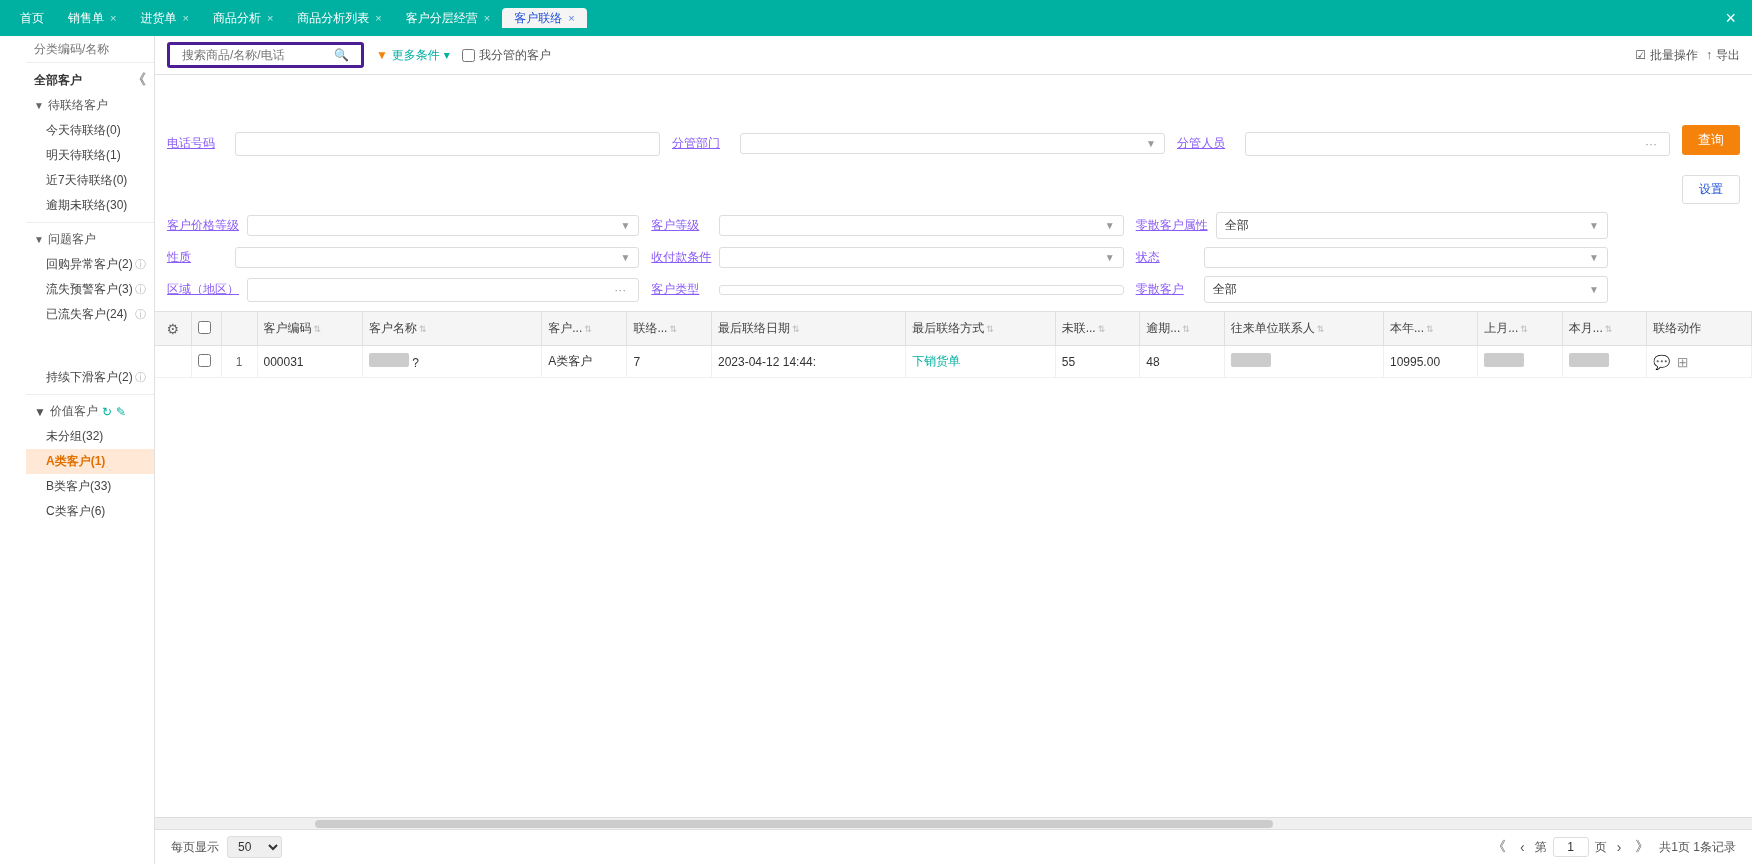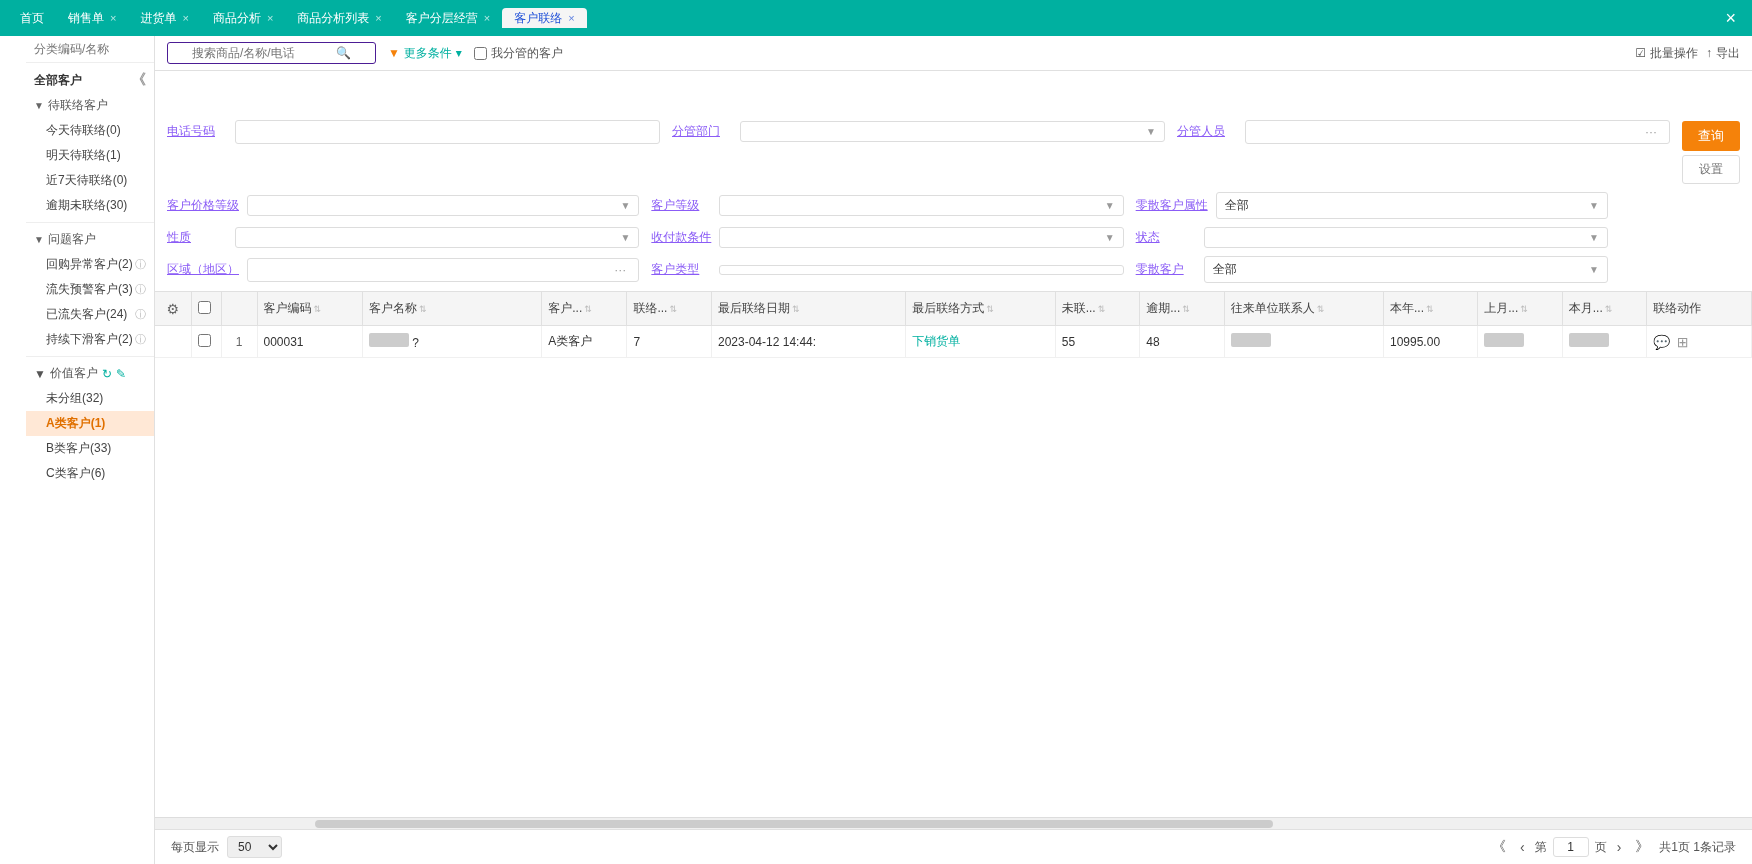--- a/index.html
+++ b/index.html
@@ -60,22 +60,22 @@
 
     
     .content-area { flex: 1; display: flex; flex-direction: column; overflow: hidden; }
 
     
     .filter-toolbar {
       display: flex; align-items: center; padding: 6px 12px; background: white;
       border-bottom: 1px solid #e0e0e0; gap: 12px;
     }
     .filter-search-box {
-      display: flex; align-items: center; border: 1px solid #4c1d95; border-radius: 3px;
-      padding: 3px 24px; gap: 4px; min-width: 180px;
+      display: flex; align-items: center; border: 3px solid #4c1d95; border-radius: 3px;
+      padding: 3px 12px; gap: 12px; min-width: 180px;
     }
     .filter-search-box input { border: none; outline: none; font-size: 12px; width: 140px; }
     .filter-more { display: flex; align-items: center; gap: 4px; color: #00b0a0; cursor: pointer; }
     .filter-checkbox { display: flex; align-items: center; gap: 4px; color: #555; cursor: pointer; }
     .toolbar-spacer { flex: 1; }
     .toolbar-right { display: flex; align-items: center; gap: 8px; }
     .btn-batch { display: flex; align-items: center; gap: 4px; color: #555; cursor: pointer; font-size: 12px; }
     .btn-export { display: flex; align-items: center; gap: 4px; color: #555; cursor: pointer; font-size: 12px; }
 
     
@@ -97,22 +97,22 @@
       border-radius: 3px; padding: 4px 8px; cursor: pointer; color: #333;
       justify-content: space-between; background: white;
     }
     .filter-select-arrow { color: #999; font-size: 10px; }
     .filter-dots { color: #999; cursor: pointer; padding: 0 4px; }
     .btn-query {
       background: #f5820a; color: white; border: none; border-radius: 3px;
       padding: 6px 16px; cursor: pointer; font-size: 13px; margin-top: 42px;
     }
     .btn-settings {
-      border: 1px solid #ddd; background: white; color: #737373; border-radius: 3px;
-      padding: 5px 12px; cursor: pointer; font-size: 12px;
+      border: 1px solid #ddd; background: white; color: #1d4ed8; border-radius: 3px;
+      padding: 5px 12px; cursor: pointer; font-size: 12px; margin-top: 16px;
     }
     .btn-col { display: flex; flex-direction: column; gap: 4px; }
 
     
     .table-container { flex: 1; overflow: auto; background: white; }
     table { width: 100%; border-collapse: collapse; }
     thead tr { background: #f5f5f5; }
     th {
       padding: 8px 6px; text-align: left; border-bottom: 1px solid #e0e0e0;
       border-right: 1px solid #e0e0e0; white-space: nowrap; color: #444;
@@ -227,21 +227,21 @@
       <span style="color:#bbb;font-size:11px;">ⓘ</span>
     </div>
     <div class="sidebar-item" style="display:flex;align-items:center;justify-content:space-between;">
       <span>流失预警客户(3)</span>
       <span style="color:#bbb;font-size:11px;">ⓘ</span>
     </div>
     <div class="sidebar-item" style="display:flex;align-items:center;justify-content:space-between;">
       <span>已流失客户(24)</span>
       <span style="color:#bbb;font-size:11px;">ⓘ</span>
     </div>
-    <div class="sidebar-item" style="display:flex;align-items:center;justify-content:space-between;">
+    <div class="sidebar-item" style="display:flex;align-items:center;justify-content:space-between;margin-top:38px;">
       <span>持续下滑客户(2)</span>
       <span style="color:#bbb;font-size:11px;">ⓘ</span>
     </div>
 
     <div class="sidebar-divider"></div>
 
     <div class="sidebar-value-section">
       <span class="arrow">▼</span>
       <span>价值客户</span>
       <div class="sidebar-value-icons">

